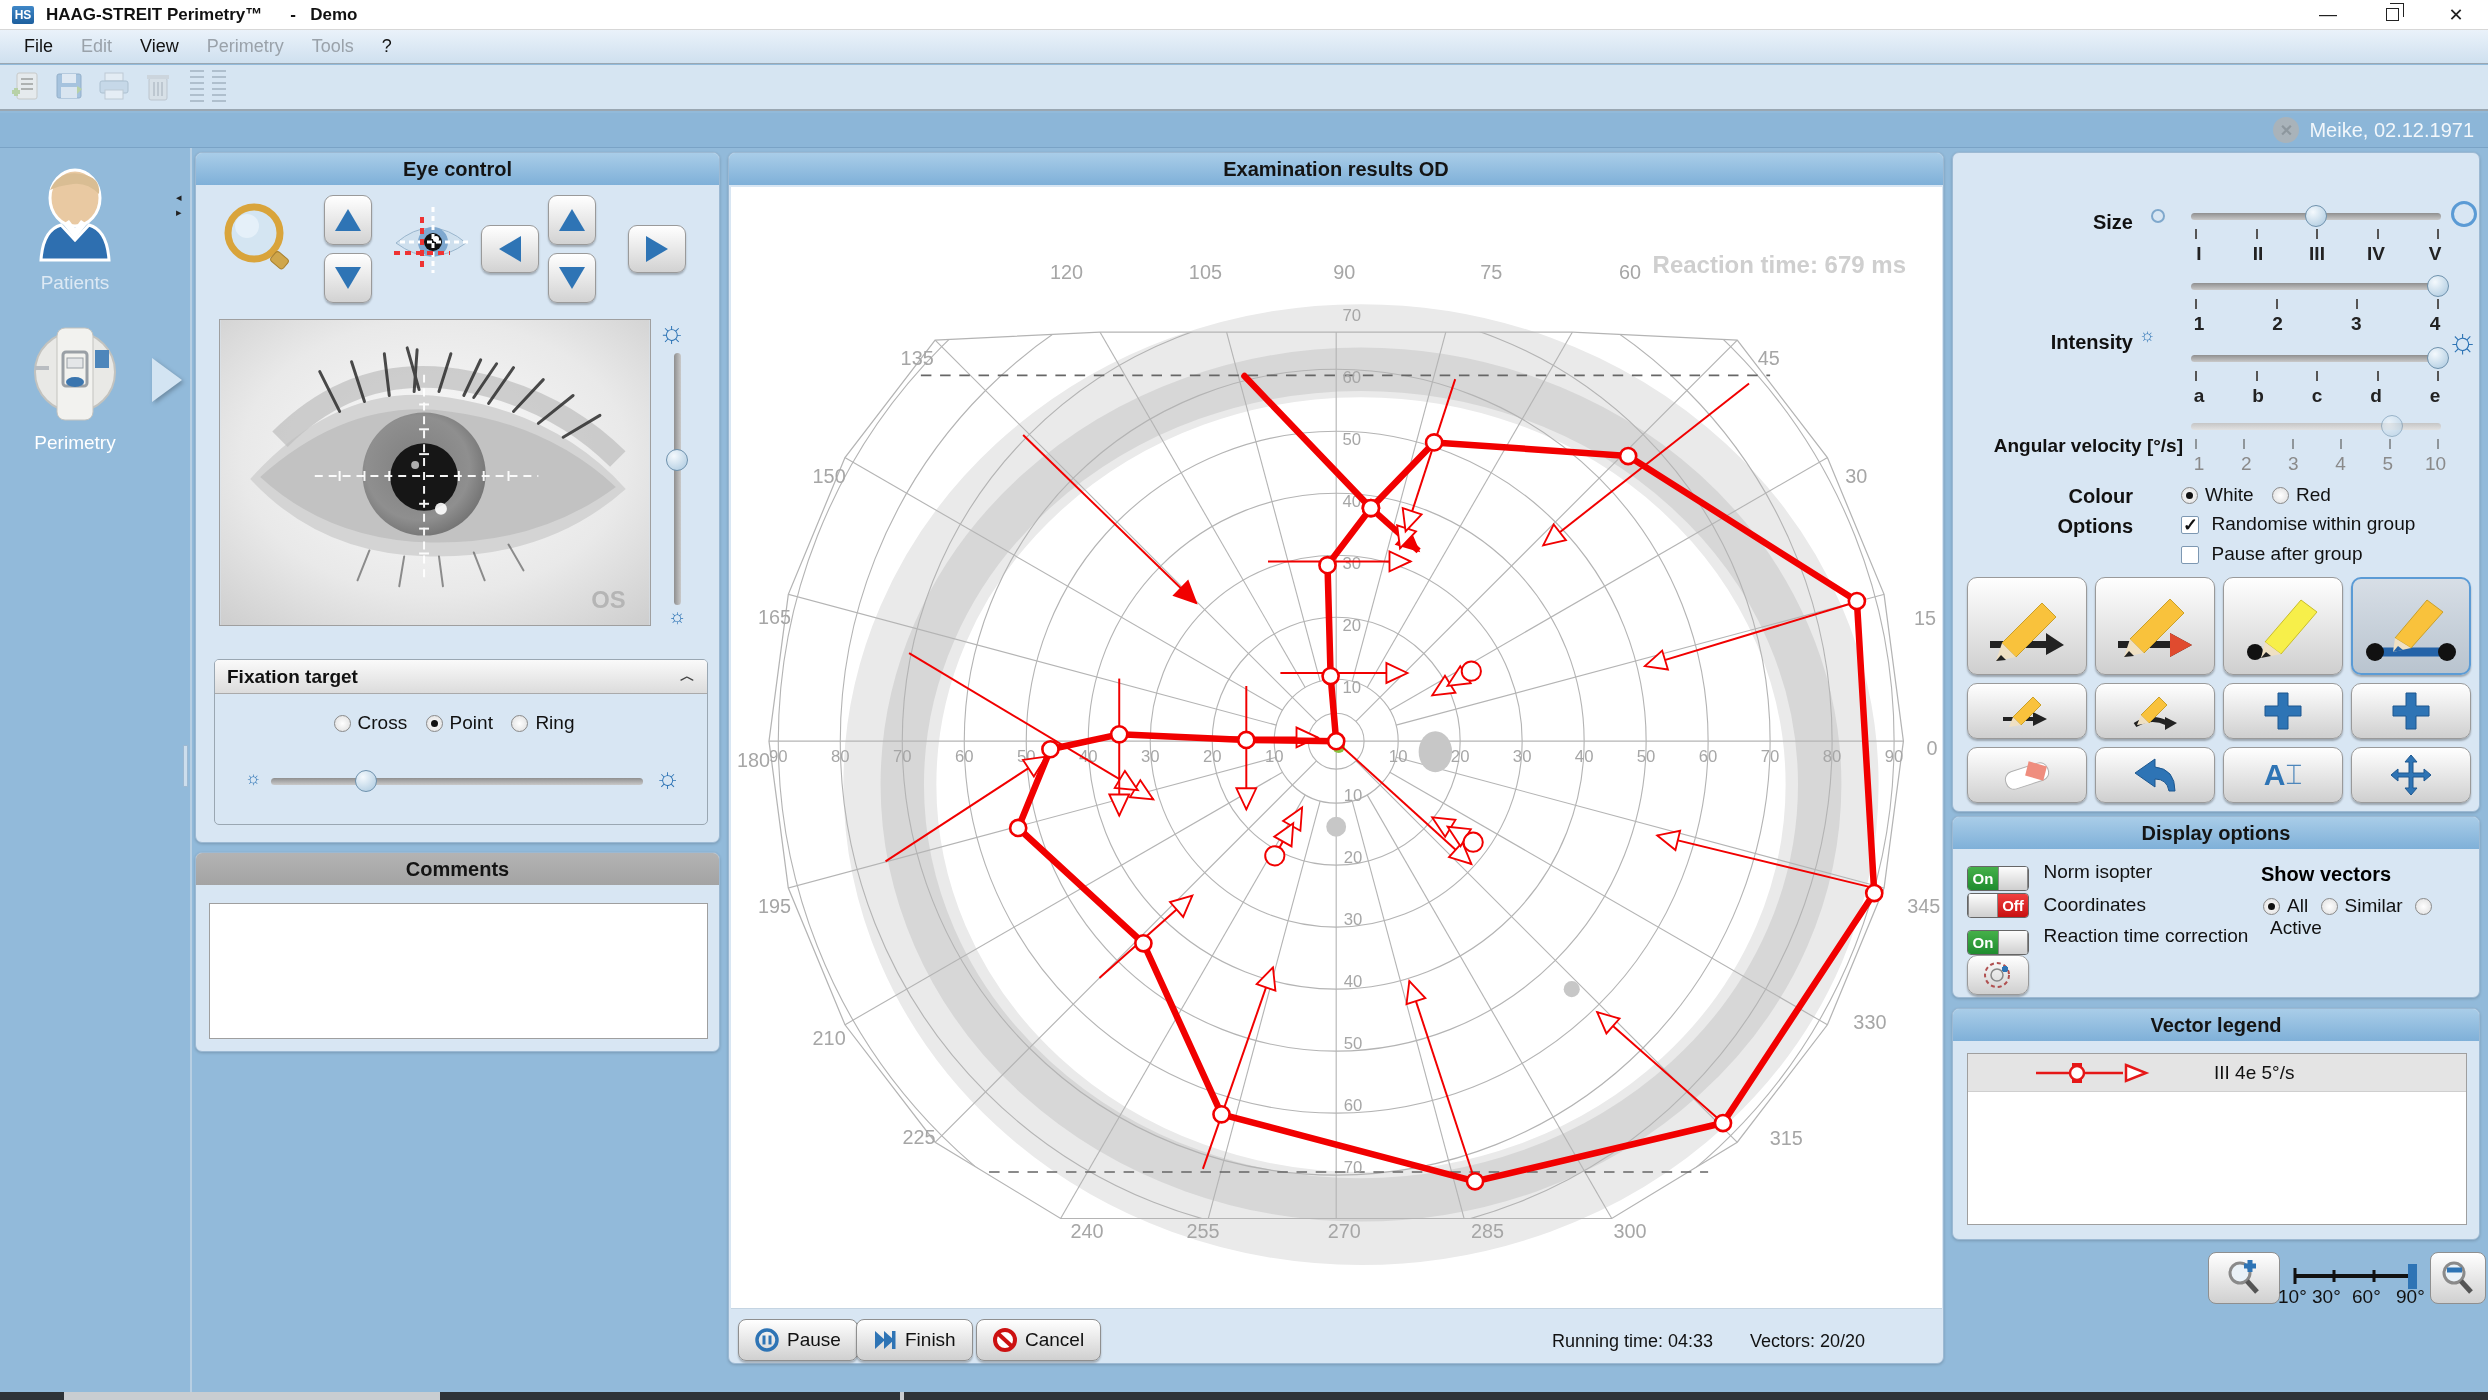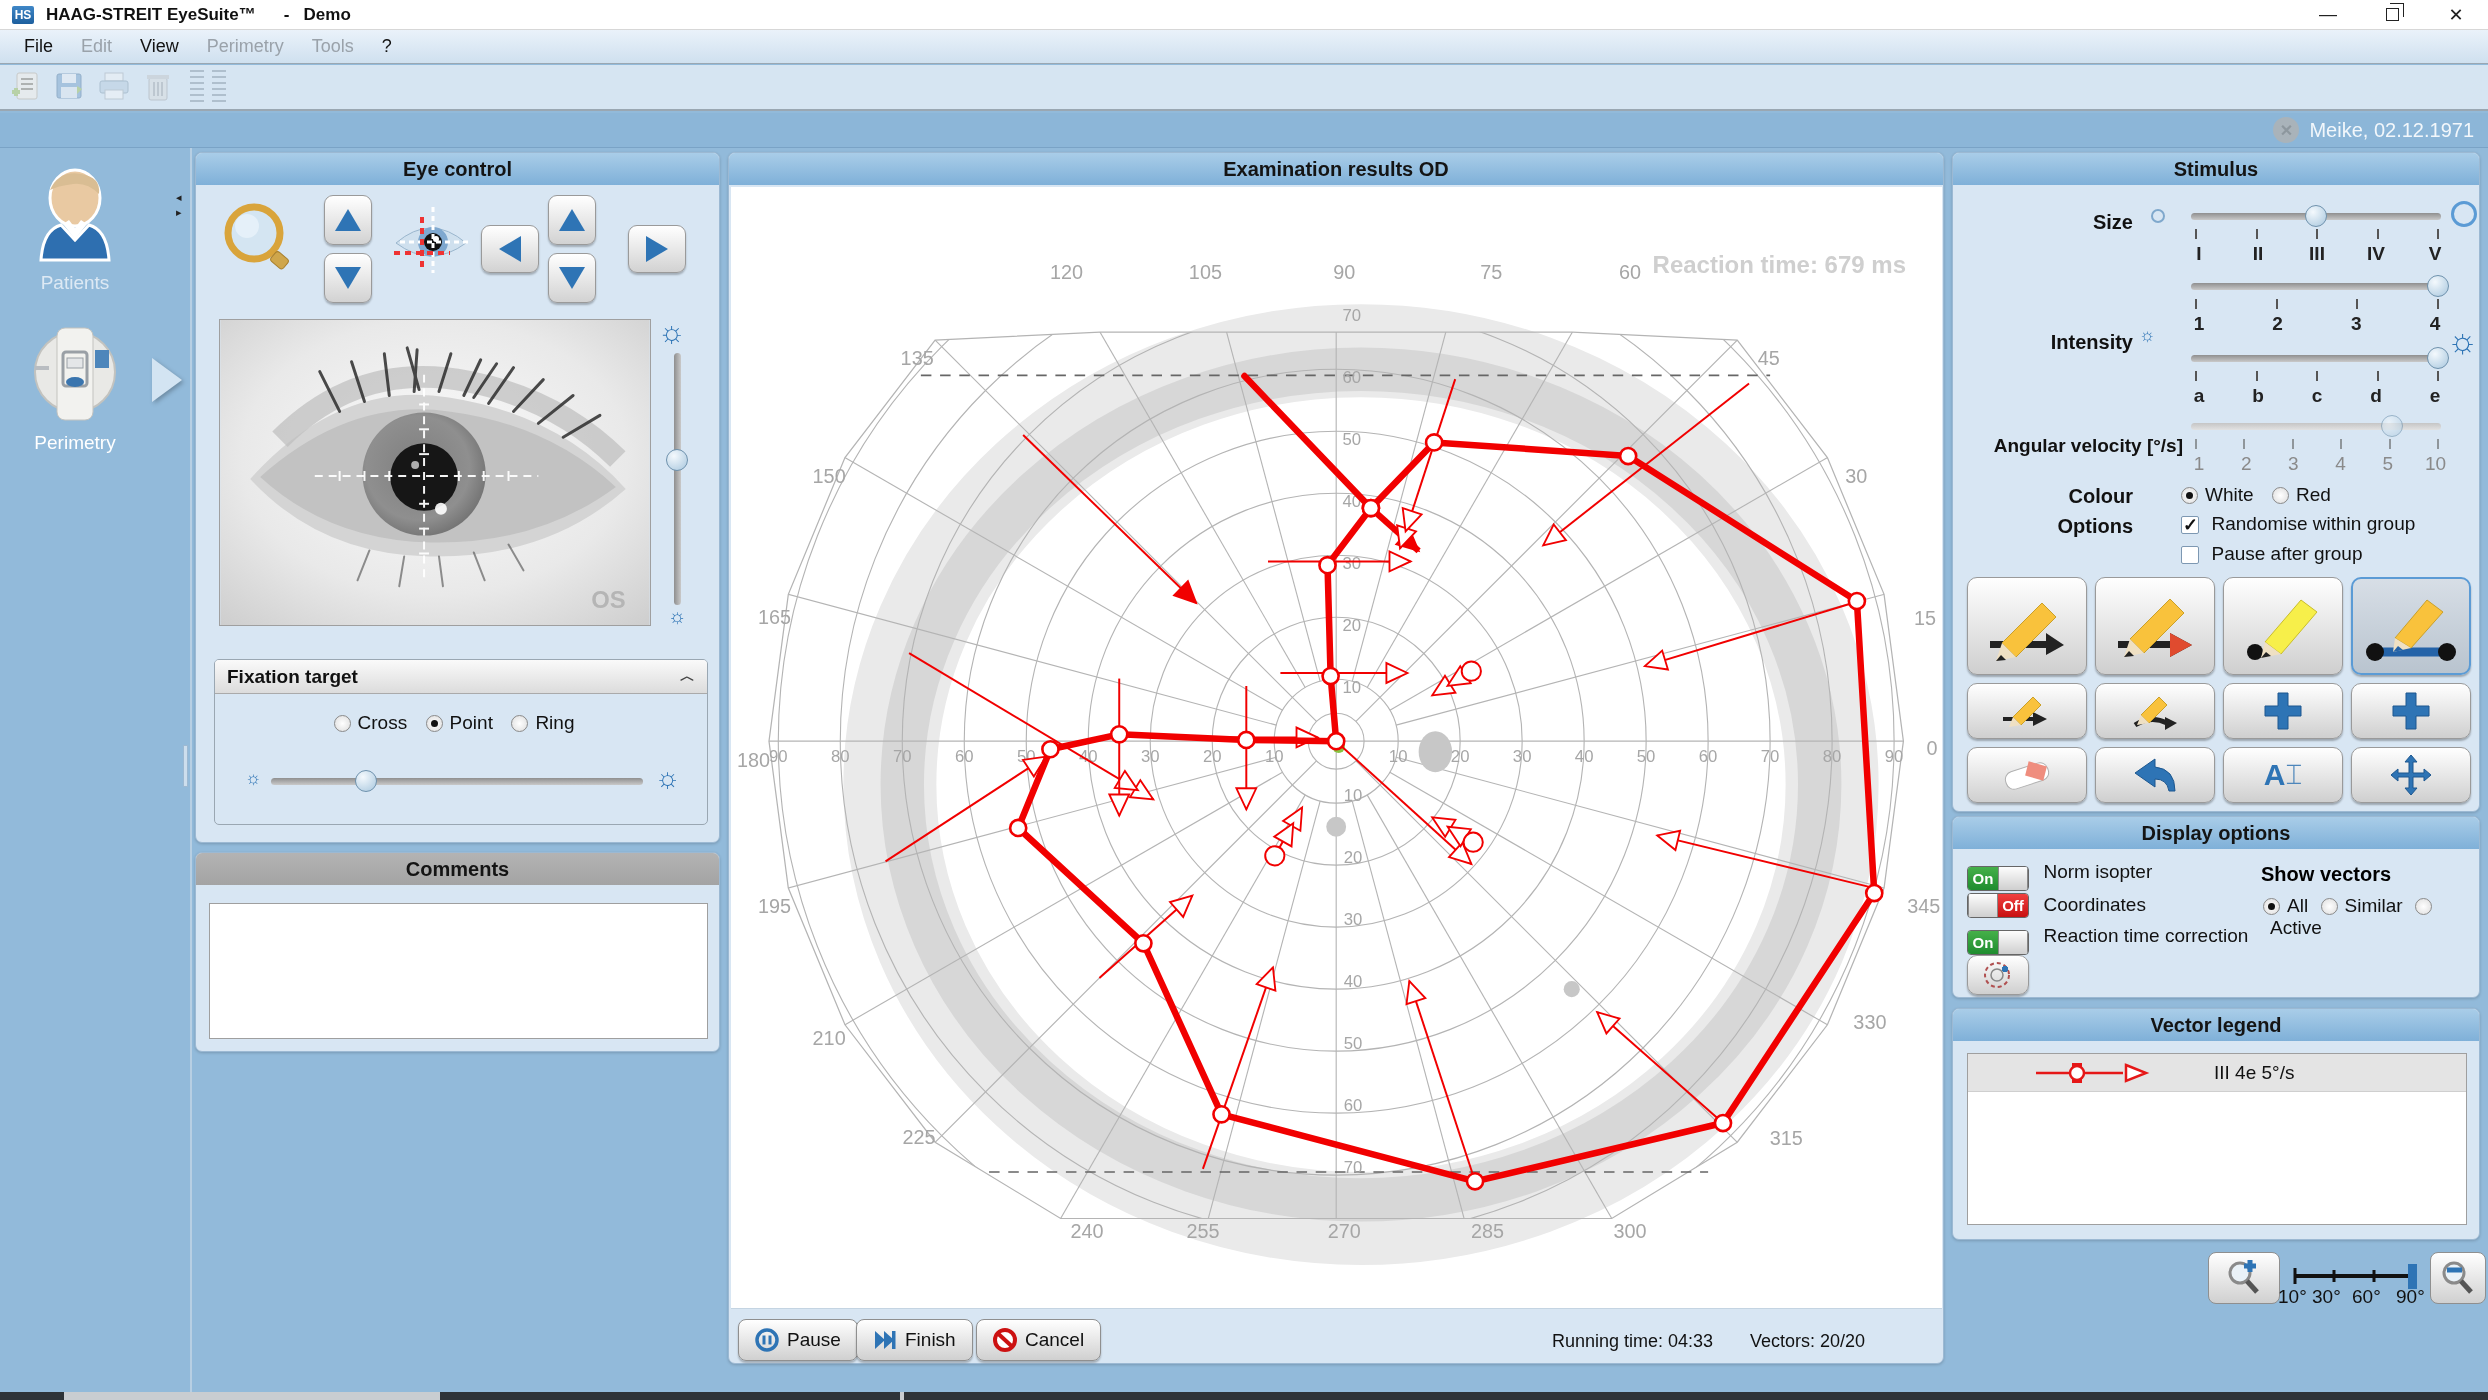--- a/index.html
+++ b/index.html
@@ -126,21 +126,21 @@
 
   .subpanel-header { height:34px; background:linear-gradient(#fafafa,#dcdcdc); border-bottom:1px solid #aaa;
     border-radius:4px 4px 0 0; display:flex; align-items:center; font-size:19px; font-weight:bold; color:#111;
     padding:0 12px; justify-content:space-between; }
 </style>
 </head>
 <body>
 
 <div class="titlebar">
   <div class="hs-logo">HS</div>
-  <div class="title-text">HAAG-STREIT EyeSuite™</div>
+  <div class="title-text">HAAG-STREIT Perimetry™</div>
   <div class="title-suffix">-&nbsp;&nbsp;&nbsp;Demo</div>
   <div class="win-controls">
     <div class="win-btn">—</div>
     <div class="win-btn">
         <span class="restore-glyph"></span>
       </div>
     <div class="win-btn">✕</div>
   </div>
 </div>
 
@@ -561,21 +561,20 @@
         <circle cx="12" cy="12" r="10" fill="#fff" stroke="#cc1111" stroke-width="4"></circle>
         <line x1="5.5" y1="6" x2="18.5" y2="18" stroke="#cc1111" stroke-width="4"></line>
       </svg>
     <span>Cancel</span>
   </div>
   <div class="status-text" style="right:230px;top:1178px;">Running time: 04:33</div>
   <div class="status-text" style="right:78px;top:1178px;">Vectors: 20/20</div>
 </div>
 
 <div class="panel" style="left:1952px;top:152px;width:528px;height:660px;">
-  <div class="panel-header">Stimulus</div>
 
   <div class="field-label" style="left:60px;top:58px;width:120px;">Size</div>
   <div style="position:absolute;left:198px;top:56px;width:14px;height:14px;border:2px solid #7fa8cc;border-radius:50%;"></div>
   <div class="hslider-track" style="left:238px;top:60px;width:250px;"></div>
   <div class="slider-thumb-round" style="left:352px;top:52px;"></div>
   <div class="tickrow" style="left:242px;top:76px;width:244px;">
       <span class="tick"></span>
       <span class="tick"></span>
       <span class="tick"></span>
       <span class="tick"></span>

